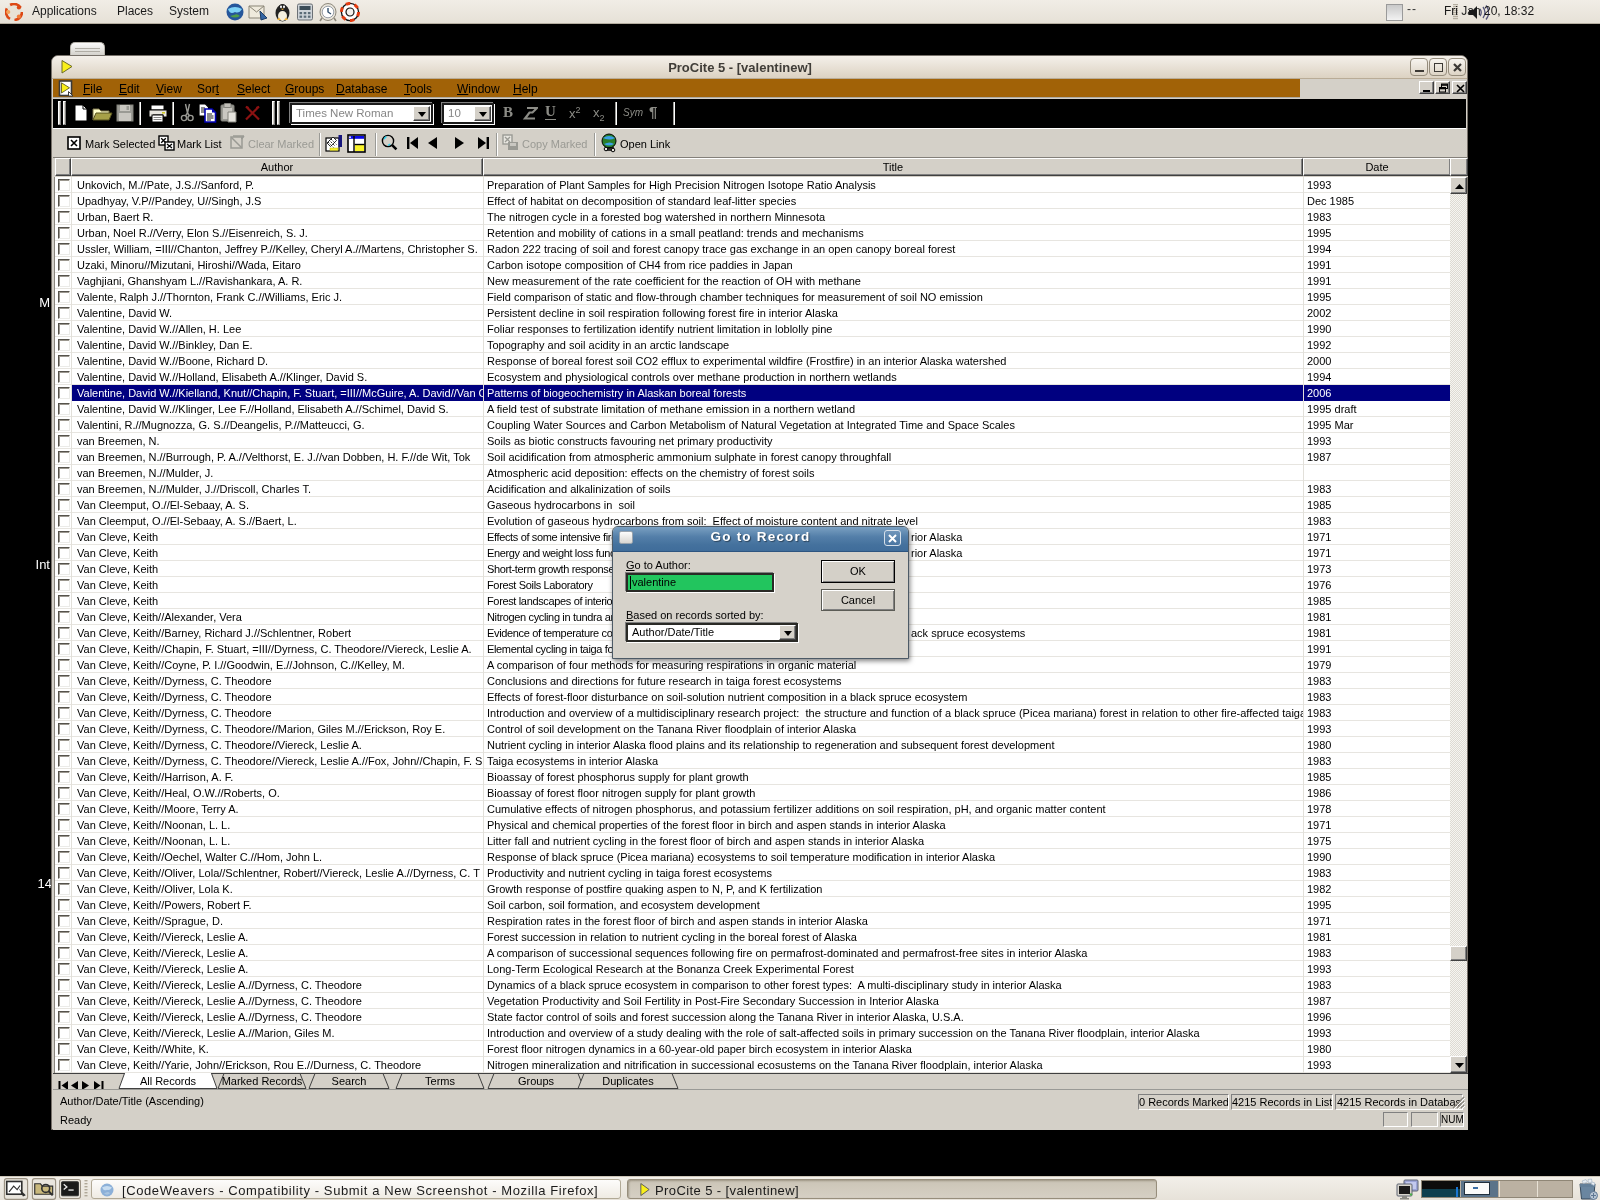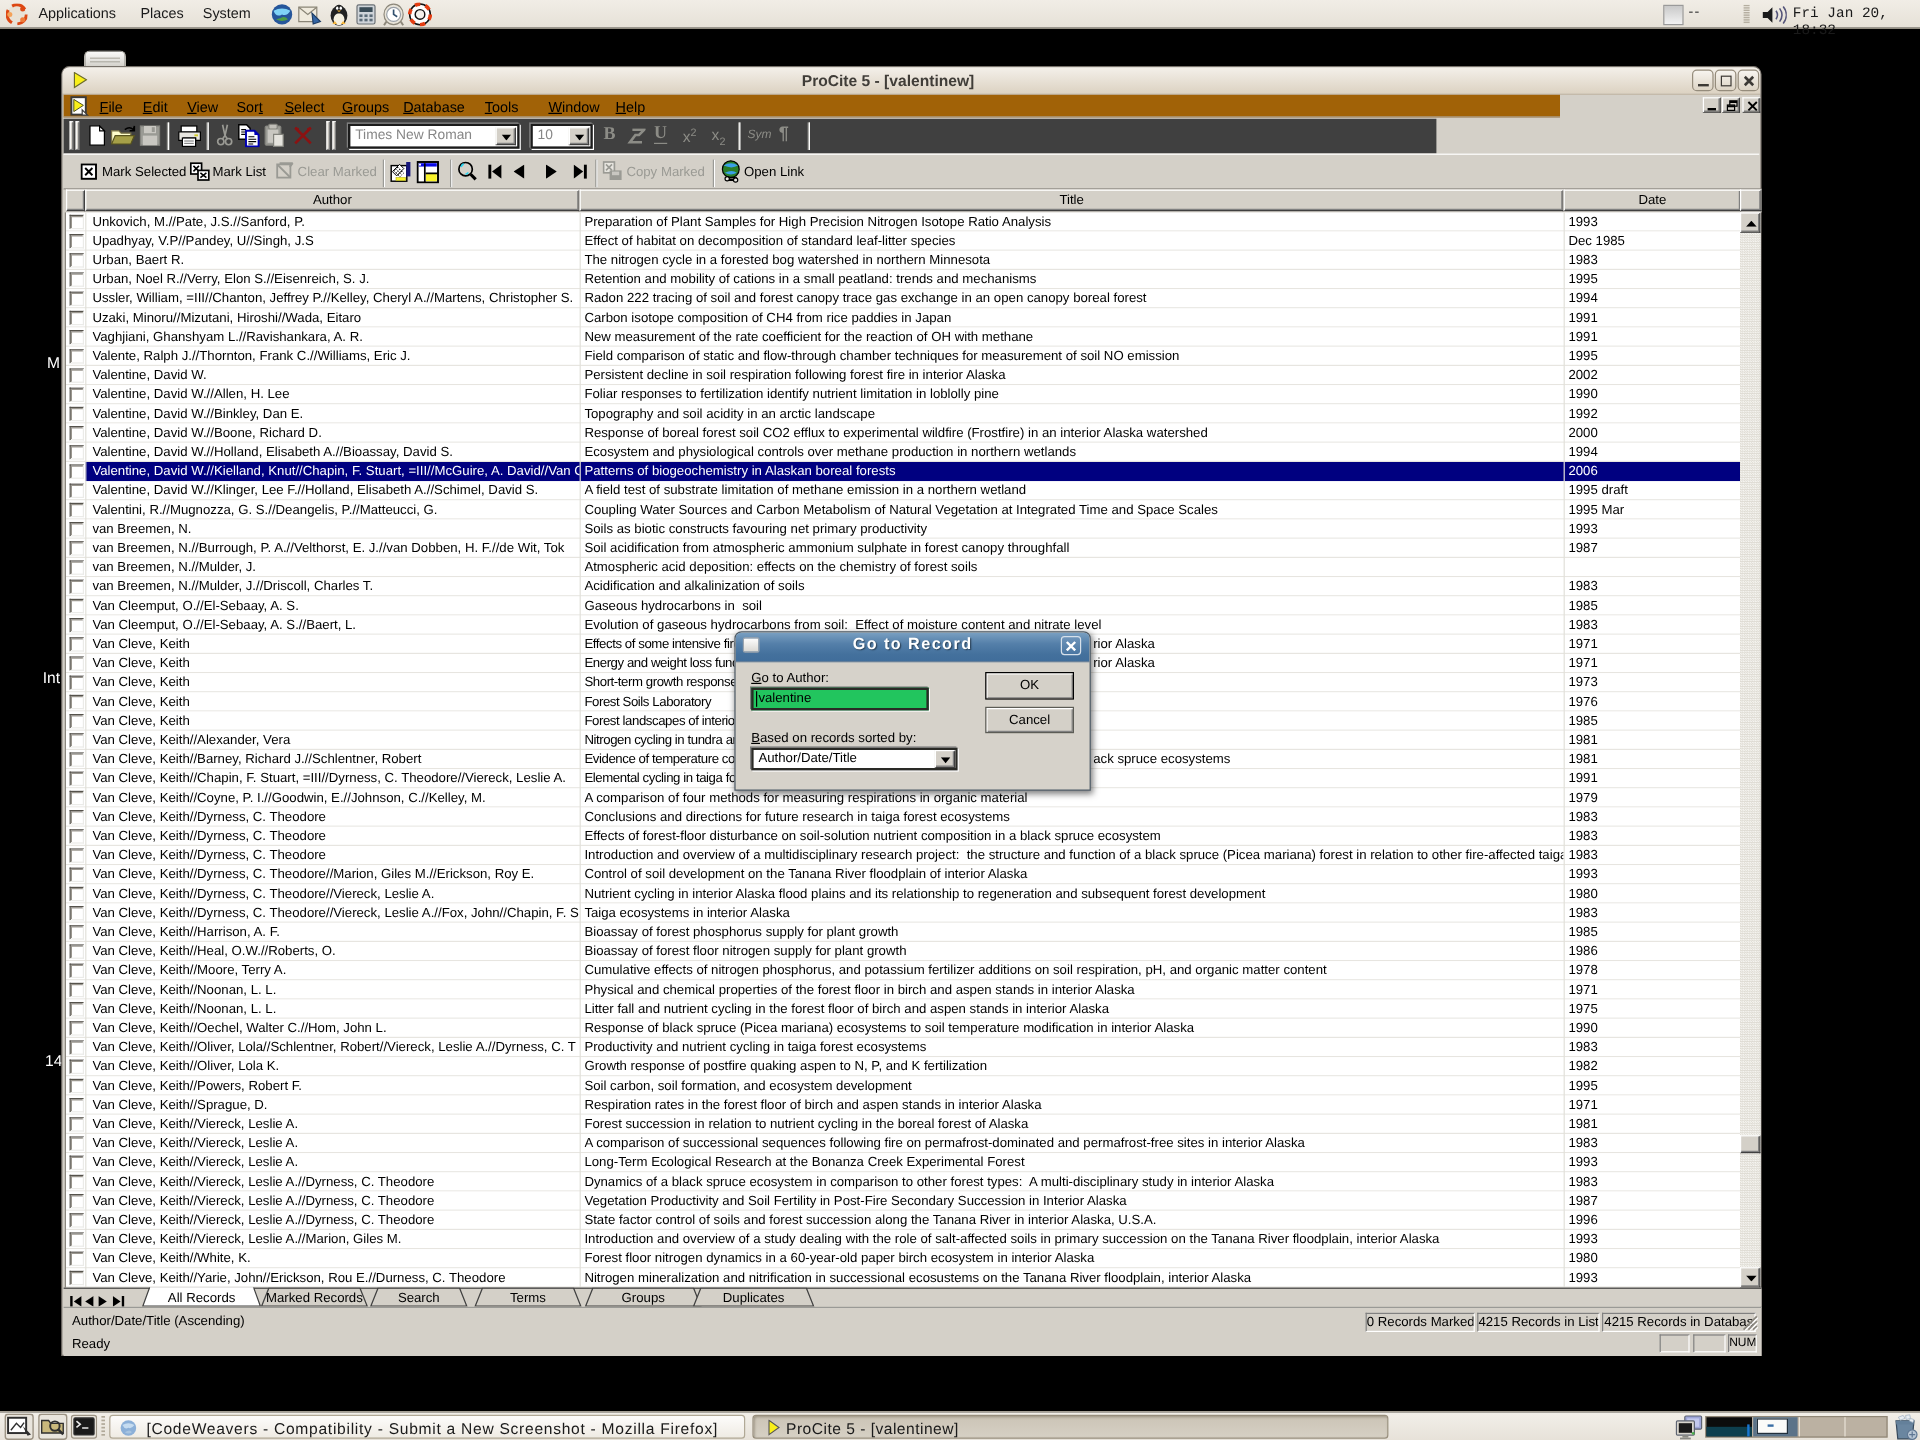--- a/index.html
+++ b/index.html
@@ -92,21 +92,21 @@
       <rect x="1" y="6" width="5" height="1.2" fill="#b5aea0"></rect>
       <rect x="1" y="8" width="5" height="1.2" fill="#b5aea0"></rect>
       <rect x="1" y="10" width="5" height="1.2" fill="#b5aea0"></rect>
       <rect x="1" y="12" width="5" height="1.2" fill="#b5aea0"></rect>
       <rect x="1" y="14" width="5" height="1.2" fill="#b5aea0"></rect>
     </svg>
 <svg class="abs" style="left:1467px;top:4px" width="22" height="17" viewBox="0 0 22 17">
       <path d="M2 6 h4 l4-4 v13 l-4-4 h-4 z" fill="#1a1a1a"></path>
       <path d="M13 5 q2.5 3.5 0 7 M16 3 q4 5.5 0 11 M19 1.5 q5.5 7 0 14" stroke="#55557a" stroke-width="1.3" fill="none"></path>
     </svg>
-<div class="abs mtxt" style="left:1494px;font-family:Liberation Mono, monospace;">Fri Jan 20, 18:32</div>
+<div class="abs mtxt" style="left:1444px;">Fri Jan 20, 18:32</div>
 </div>
 <div class="abs" style="left:70px;top:42px;width:35px;height:13px;background:linear-gradient(#fbfbfa,#d4d2cc);border:1px solid #b7b4ac;border-bottom:none;border-radius:5px 5px 0 0">
     <div class="abs" style="left:4px;top:5px;width:25px;height:1px;background:#b0ada5"></div>
     <div class="abs" style="left:4px;top:8px;width:25px;height:1px;background:#b0ada5"></div>
   </div>
 <div class="abs" style="left:34px;top:295px;width:16px;height:14px;color:#fff;font-size:13px;text-align:right">M</div>
 <div class="abs" style="left:30px;top:557px;width:20px;height:14px;color:#fff;font-size:13px;text-align:right">Int</div>
 <div class="abs" style="left:30px;top:876px;width:22px;height:14px;color:#fff;font-size:13px;text-align:right">14</div>
 <div id="win" class="abs">
 <div id="titlebar" class="abs">
@@ -152,21 +152,21 @@
           <rect x="1.5" y="4.5" width="6" height="4.5" fill="#d4d0c8" stroke="#000" stroke-width="1"></rect>
           <path d="M1.5 5.5 h6" stroke="#000" stroke-width="1.6"></path>
         </svg>
       </div>
 <div class="abs mdibtn" style="left:1399px;top:2px;">
         <svg class="abs" style="left:2px;top:2px" width="11" height="9" viewBox="0 0 11 9">
           <path d="M2 1 L9 8 M9 1 L2 8" stroke="#000" stroke-width="1.6" fill="none"></path>
         </svg>
       </div>
 </div>
-<div class="abs" style="left:1px;top:43px;width:1144px;height:29px;background:#404040">
+<div class="abs" style="left:1px;top:43px;width:1413px;height:29px;background:#000000">
 <div class="abs grip" style="left:5px;top:2px;height:24px;"></div>
 <div class="abs grip" style="left:10px;top:2px;height:24px;"></div>
 <svg class="abs" style="left:20px;top:5px" width="17" height="18" viewBox="0 0 17 18">
         <path d="M2 1 h8 l4 4 v12 h-12 z" fill="#fff" stroke="#000"></path>
         <path d="M10 1 l4 4 h-4 z" fill="#fff" stroke="#000"></path>
       </svg>
 <svg class="abs" style="left:39px;top:5px" width="22" height="18" viewBox="0 0 22 18">
         <path d="M1 16 V5 h6 l2 2 h8 v2" fill="#ffffcc" stroke="#7a7348"></path>
         <path d="M1 16 l3-7 h16 l-3 7 z" fill="#a6a048" stroke="#57531f"></path>
         <path d="M12 4 q4-3 7 0 l1-3 v4 h-4" fill="none" stroke="#000" stroke-width="1.2"></path>
@@ -412,21 +412,21 @@
       </div>
 <div class="row" style="top:176px">
         <div class="cb"></div>
         <div class="cell" style="left:22px;width:406px;color:#000">Valentine, David W.//Boone, Richard D.</div>
         <div class="cell" style="left:432px;width:816px;color:#000">Response of boreal forest soil CO2 efflux to experimental wildfire (Frostfire) in an interior Alaska watershed</div>
         <div class="cell" style="left:1252px;width:140px;color:#000">2000</div>
         <div class="abs" style="left:0;top:15px;width:1395px;height:1px;background:#e7e5e0"></div>
       </div>
 <div class="row" style="top:192px">
         <div class="cb"></div>
-        <div class="cell" style="left:22px;width:406px;color:#000">Valentine, David W.//Holland, Elisabeth A.//Bioassay, David S.</div>
+        <div class="cell" style="left:22px;width:406px;color:#000">Valentine, David W.//Holland, Elisabeth A.//Klinger, David S.</div>
         <div class="cell" style="left:432px;width:816px;color:#000">Ecosystem and physiological controls over methane production in northern wetlands</div>
         <div class="cell" style="left:1252px;width:140px;color:#000">1994</div>
         <div class="abs" style="left:0;top:15px;width:1395px;height:1px;background:#e7e5e0"></div>
       </div>
 <div class="row" style="top:208px">
         <div class="abs" style="left:16px;top:0;width:1379px;height:16px;background:#000080"></div>
         <div class="cb"></div>
         <div class="cell" style="left:22px;width:406px;color:#fff">Valentine, David W.//Kielland, Knut//Chapin, F. Stuart, =III//McGuire, A. David//Van Cle</div>
         <div class="cell" style="left:432px;width:816px;color:#fff">Patterns of biogeochemistry in Alaskan boreal forests</div>
         <div class="cell" style="left:1252px;width:140px;color:#fff">2006</div>

